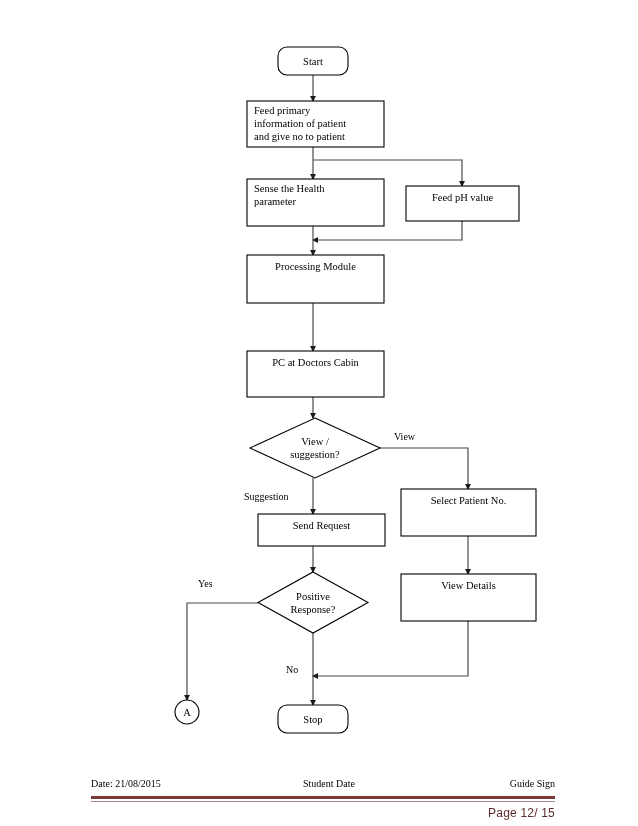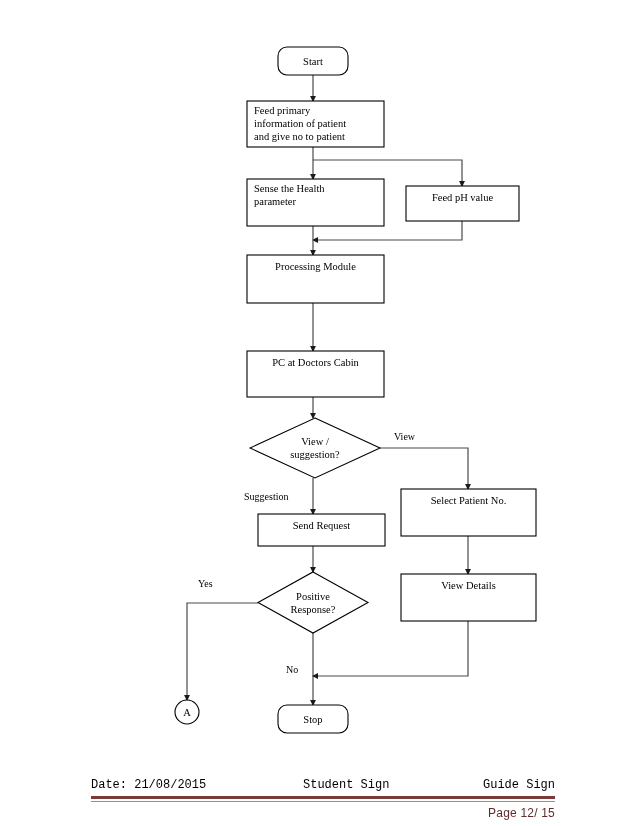--- a/index.html
+++ b/index.html
@@ -64,22 +64,22 @@
   }
   .footer-row {
     position: absolute;
     left: 91px;
     right: 83px;
     top: 8px;
     height: 16px;
   }
   .footer-cell {
     position: absolute;
-    font-family: Liberation Mono, monospace;
-    font-size: 12px;
+    font-family: Liberation Serif, serif;
+    font-size: 10px;
     color: #000000;
     white-space: nowrap;
   }
   .footer-cell.left   { left: 0; }
   .footer-cell.center { left: 212px; }
   .footer-cell.right  { right: 0; }
   .footer-rule-thick {
     position: absolute;
     left: 91px;
     right: 83px;
@@ -218,21 +218,21 @@
         <g>
           <rect x="278" y="705" width="70" height="28" rx="9" ry="9" class="node-shape"></rect>
           <text x="313" y="722.5" class="node-label centered"><tspan x="313" dy="0">Stop</tspan></text>
         </g>
       </g>
   </svg>
 
   <div id="footer">
     <div class="footer-row">
       <span class="footer-cell left">Date: 21/08/2015</span>
-      <span class="footer-cell center">Student Sign</span>
+      <span class="footer-cell center">Student Date</span>
       <span class="footer-cell right">Guide Sign</span>
     </div>
     <div class="footer-rule-thick" style="background: rgb(123, 58, 58);"></div>
     <div class="footer-rule-thin" style="background: rgb(176, 133, 133);"></div>
     <div id="page-number" style="color: rgb(94, 44, 44);">Page 12/ 15</div>
   </div>
 
 </div>
 
 </body></html>

